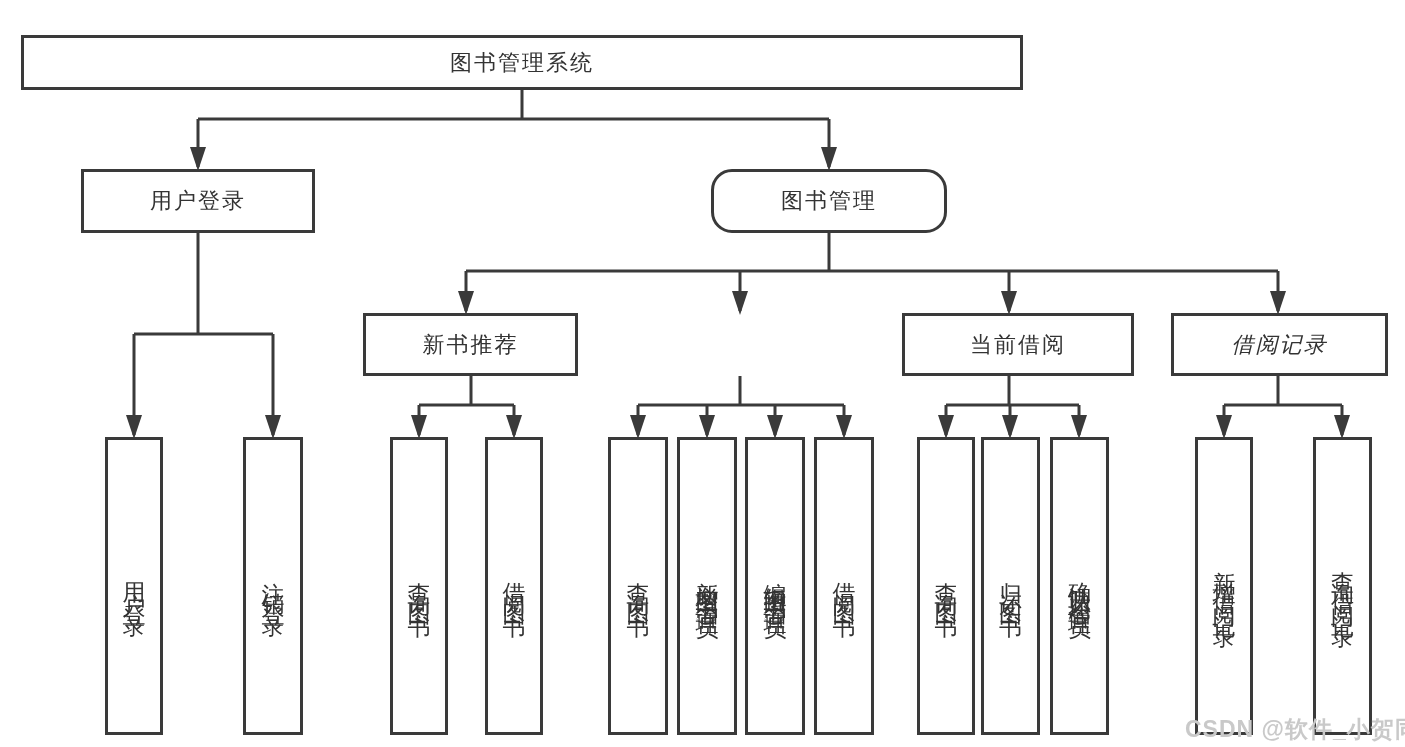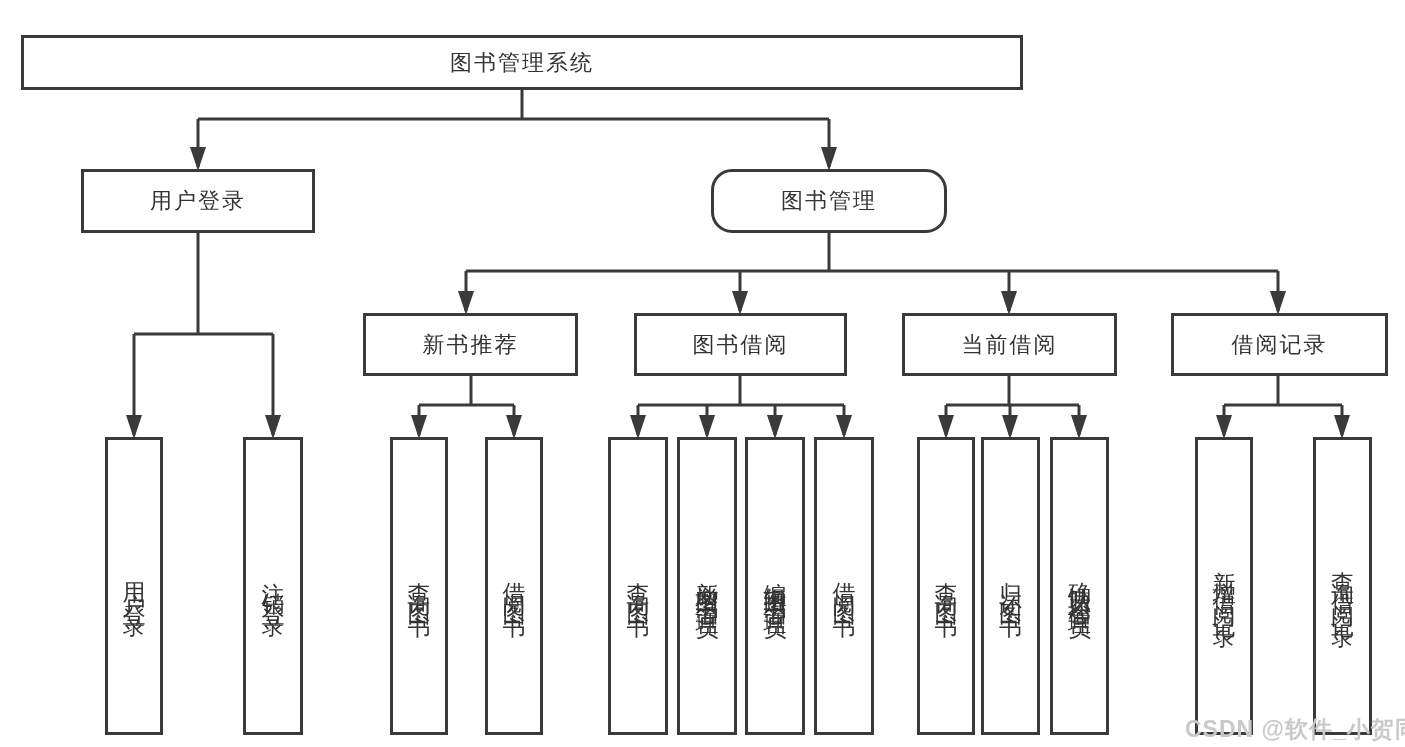--- a/index.html
+++ b/index.html
@@ -30,22 +30,22 @@
     white-space: nowrap;
   }
   
   .n-root { left: 21px;  top: 23px;  width: 1002px; height: 55px; margin-top: 12px; }
 
   .n-l2a  { left: 81px;  top: 169px; width: 234px;  height: 64px; }
   .n-l2b  { left: 711px; top: 169px; width: 236px;  height: 64px; border-radius: 21px; }
 
   .n-l3a  { left: 363px;  top: 313px; width: 215px; height: 63px; }
   .n-l3b  { left: 634px;  top: 313px; width: 213px; height: 63px; }
-  .n-l3c  { left: 902px;  top: 313px; width: 215px; height: 63px; }
-  .n-l3d  { left: 1171px; top: 313px; width: 217px; height: 63px; }
+  .n-l3c  { left: 902px;  top: 313px; width: 232px; height: 63px; }
+  .n-l3d  { left: 1171px; top: 313px; width: 217px; height: 63px; font-style: italic; }
 
   .leaf { top: 437px; height: 298px; padding: 0; }
   .leaf span {
     writing-mode: vertical-rl;
     text-orientation: mixed;
     font-size: 23px;
     letter-spacing: 11px;
     line-height: 1;
   }
   .leaf span.long { letter-spacing: 5px; }
@@ -135,23 +135,20 @@
   <div class="box n-l2a">
     <span>用户登录</span>
   </div>
   <div class="box n-l2b">
     <span>图书管理</span>
   </div>
 
   <div class="box n-l3a">
     <span>新书推荐</span>
   </div>
-  <div class="box n-l3b">
-    <span>图书借阅</span>
-  </div>
   <div class="box n-l3c">
     <span>当前借阅</span>
   </div>
   <div class="box n-l3d">
     <span>借阅记录</span>
   </div>
 
   <div class="box leaf f1">
     <span>用户登录</span>
   </div>

